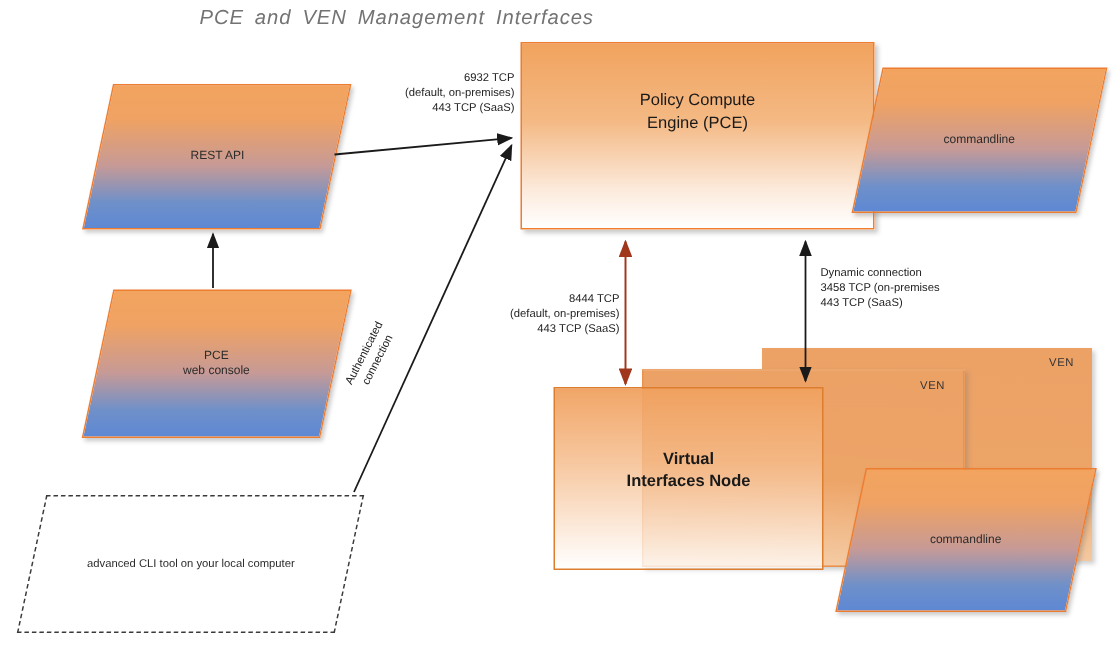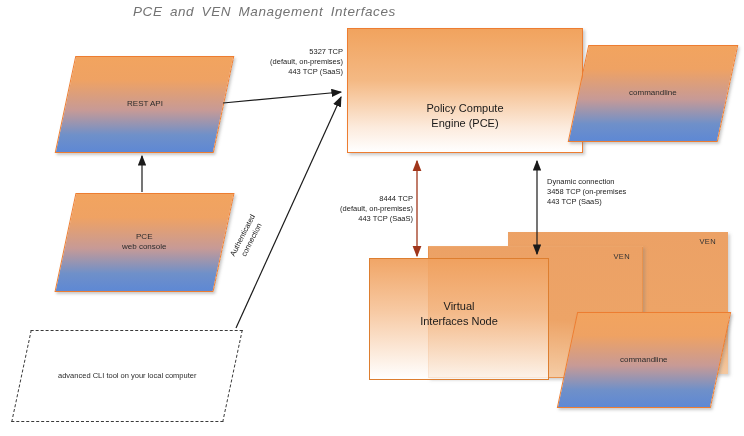--- a/index.html
+++ b/index.html
@@ -27,37 +27,37 @@
   .para.dashed {
     border:1.2px dashed #3a3a3a; background:#ffffff; box-shadow:none;
   }
   
   .box { position:absolute; box-sizing:border-box; }
   .pce-box {
     left:347px; top:28px; width:236px; height:125px;
     border:1.5px solid #ED7D31;
     background:linear-gradient(180deg,#F1A35E 0%,#F4B984 42%,#FCEBDD 80%,#ffffff 100%);
     box-shadow:2px 2px 3px rgba(120,120,120,0.4);
-    display:flex; flex-direction:column; align-items:center; justify-content:flex-end;
-    padding-bottom:21px;
+    display:flex; flex-direction:column; align-items:center; justify-content:center;
+    padding-bottom:32px;
   }
   .big-label { font-size:11px; color:#1a1a1a; text-align:center; line-height:1.35; }
   .ven-plain {
     background:linear-gradient(183deg,#ECA165 0%,#EDA467 55%,#F5D0AC 100%);
     box-shadow:2px 2px 3px rgba(120,120,120,0.35);
   }
   .ven-tag {
     position:absolute; top:5px; right:12px; font-size:7.5px;
     letter-spacing:0.4px; color:#333;
   }
   .ven-front {
     left:369px; top:258px; width:180px; height:122px;
     border:1.2px solid #DD7E2F;
     background:linear-gradient(180deg,rgba(240,161,95,0.95) 0%,rgba(245,188,140,0.82) 42%,rgba(255,255,255,0.76) 100%);
-    display:flex; align-items:center; justify-content:center; padding-bottom:10px;
+    display:flex; align-items:center; justify-content:center; padding-bottom:10px;font-weight:bold;
   }
   
   .edge-label {
     position:absolute; font-size:7.5px; color:#222; line-height:10px;
   }
   .right-align { text-align:right; }
   .auth-label {
     position:absolute; left:207px; top:228px; width:80px;
     transform:rotate(-63deg); transform-origin:center;
     font-size:7.5px; color:#222; line-height:9.5px; text-align:center;
@@ -126,21 +126,21 @@
       </marker>
     </defs>
     <line x1="223" y1="103" x2="341" y2="92" stroke="#1a1a1a" stroke-width="1.2" marker-end="url(#ah)"></line>
     <line x1="236" y1="328" x2="341" y2="97" stroke="#1a1a1a" stroke-width="1.2" marker-end="url(#ah)"></line>
     <line x1="142" y1="192" x2="142" y2="156" stroke="#1a1a1a" stroke-width="1.2" marker-end="url(#ah)"></line>
     <line x1="417" y1="161" x2="417" y2="256" stroke="#A0361B" stroke-width="1.3" marker-start="url(#ahr)" marker-end="url(#ahr)"></line>
     <line x1="537" y1="161" x2="537" y2="254" stroke="#1a1a1a" stroke-width="1.2" marker-start="url(#ah)" marker-end="url(#ah)"></line>
   </svg>
 
   <div class="edge-label right-align" style="left:246px; top:47px; width:97px;">
-    <div>5327 TCP</div>
+    <div>6932 TCP</div>
     <div>(default, on-premises)</div>
     <div>443 TCP (SaaS)</div>
   </div>
 
   <div class="edge-label right-align" style="left:316px; top:180px; width:97px;margin-top:14px;">
     <div>8444 TCP</div>
     <div>(default, on-premises)</div>
     <div>443 TCP (SaaS)</div>
   </div>
 

